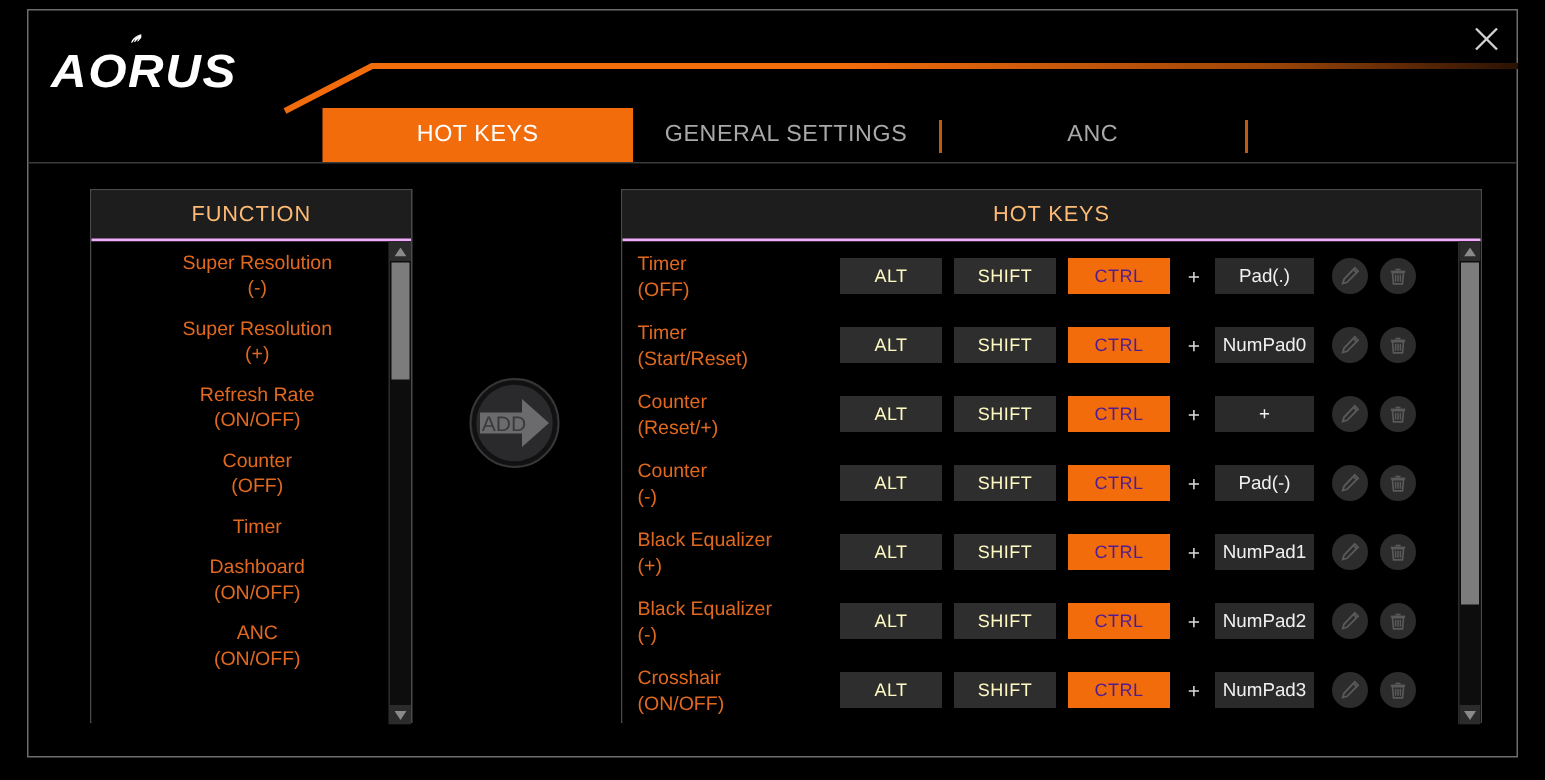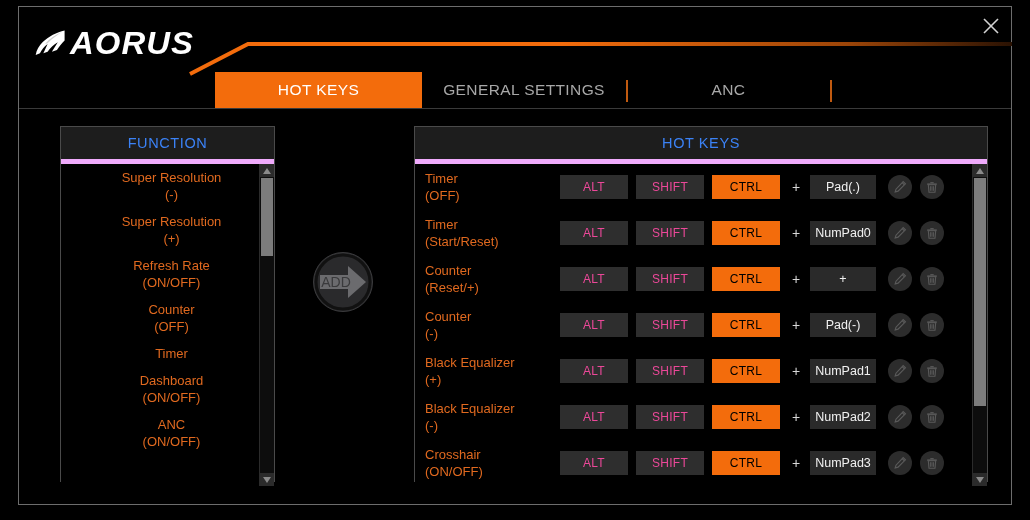--- a/index.html
+++ b/index.html
@@ -11,21 +11,21 @@
   
   .frame{position:absolute;left:18px;top:6px;width:994px;height:499px;
          border:1px solid #6d6d6d;box-sizing:border-box;background:#000;}
 
   
   .close-btn{position:absolute;left:975px;top:10px;width:32px;height:32px;
              display:flex;align-items:center;justify-content:center;cursor:pointer;}
   .close-btn svg{display:block;}
 
   
-  .logo{position:absolute;left:34px;top:22px;height:44px;display:flex;align-items:center;}
+  .logo{position:absolute;left:34px;top:22px;height:44px;display:flex;align-items:center;flex-direction:column;}
   .logo .falcon{width:34px;height:34px;margin-right:2px;}
   .logo .word{color:#fff;font-size:31px;font-weight:bold;font-style:italic;
               letter-spacing:1px;font-family:"Liberation Sans",sans-serif;
               transform:scaleX(1.06);transform-origin:left center;}
 
   
   .swoosh{position:absolute;left:18px;top:30px;width:994px;height:50px;pointer-events:none;}
 
   
   .tabbar{position:absolute;left:19px;top:72px;width:992px;height:36px;}
@@ -34,23 +34,23 @@
        cursor:pointer;box-sizing:border-box;}
   .tab.active{background:#f36c0c;color:#fff;font-weight:normal;}
   .tab-sep{position:absolute;top:8px;width:2px;height:22px;background:#c05a10;}
 
   .tabline{position:absolute;left:19px;top:108px;width:992px;height:1px;background:#3a3a3a;}
 
   
   .left-panel{position:absolute;left:60px;top:126px;width:215px;height:356px;
               border:1px solid #4a4a4a;box-sizing:border-box;background:#000;}
   .panel-head{position:relative;height:32px;background:#1d1d1d;
-              border-bottom:5px solid #f0abfc;
+              border-bottom:2px solid #f0abfc;
               display:flex;align-items:center;justify-content:center;
-              color:#3b82f6;font-size:14.5px;letter-spacing:.6px;}
+              color:#fdba74;font-size:14.5px;letter-spacing:.6px;}
   .fn-list{position:relative;height:322px;overflow:hidden;background:#000;text-align:center;}
   .fn-item{padding:5px 0 5px 8px;color:#e0691f;font-size:13px;line-height:17px;cursor:pointer;}
   .fn-item .sub{display:block;}
 
   
   .sb{position:absolute;top:0;right:0;width:14px;height:100%;background:#0d0d0d;
       border-left:1px solid #2b2b2b;}
   .sb .arrow{position:absolute;left:0;width:14px;height:13px;background:#2b2b2b;
              display:flex;align-items:center;justify-content:center;cursor:pointer;}
   .sb .arrow.up{top:0;} .sb .arrow.dn{bottom:0;}
@@ -62,24 +62,24 @@
   .add-btn svg{position:absolute;left:0;top:0;}
 
   
   .right-panel{position:absolute;left:414px;top:126px;width:574px;height:356px;
                border:1px solid #4a4a4a;box-sizing:border-box;background:#000;}
   .hk-list{position:relative;height:322px;overflow:hidden;background:#000;}
 
   .hk-row{position:relative;height:46px;display:flex;align-items:center;padding-left:10px;}
   .hk-name{width:135px;color:#e0691f;font-size:13px;line-height:17px;flex:none;}
   .hk-name .sub{display:block;}
-  .keybtn{width:68px;height:24px;background:#2e2e2e;color:#ec4899;font-size:12px;
+  .keybtn{width:68px;height:24px;background:#2e2e2e;color:#fef9c3;font-size:12px;
           display:flex;align-items:center;justify-content:center;margin-right:8px;
           cursor:pointer;flex:none;letter-spacing:.3px;}
-  .keybtn.on{background:#f36c0c;color:#000000;}
+  .keybtn.on{background:#f36c0c;color:#4c1d95;}
   .plus{width:16px;color:#d8d8d8;font-size:14px;text-align:center;flex:none;margin-right:6px;}
   .valbtn{width:66px;height:24px;background:#2a2a2a;color:#f0f0f0;font-size:12.5px;
           display:flex;align-items:center;justify-content:center;flex:none;
           margin-right:12px;cursor:pointer;}
   .iconbtn{width:24px;height:24px;border-radius:50%;background:#2c2c2c;flex:none;
            margin-right:8px;display:flex;align-items:center;justify-content:center;cursor:pointer;}
 </style>
 </head>
 <body>
 

